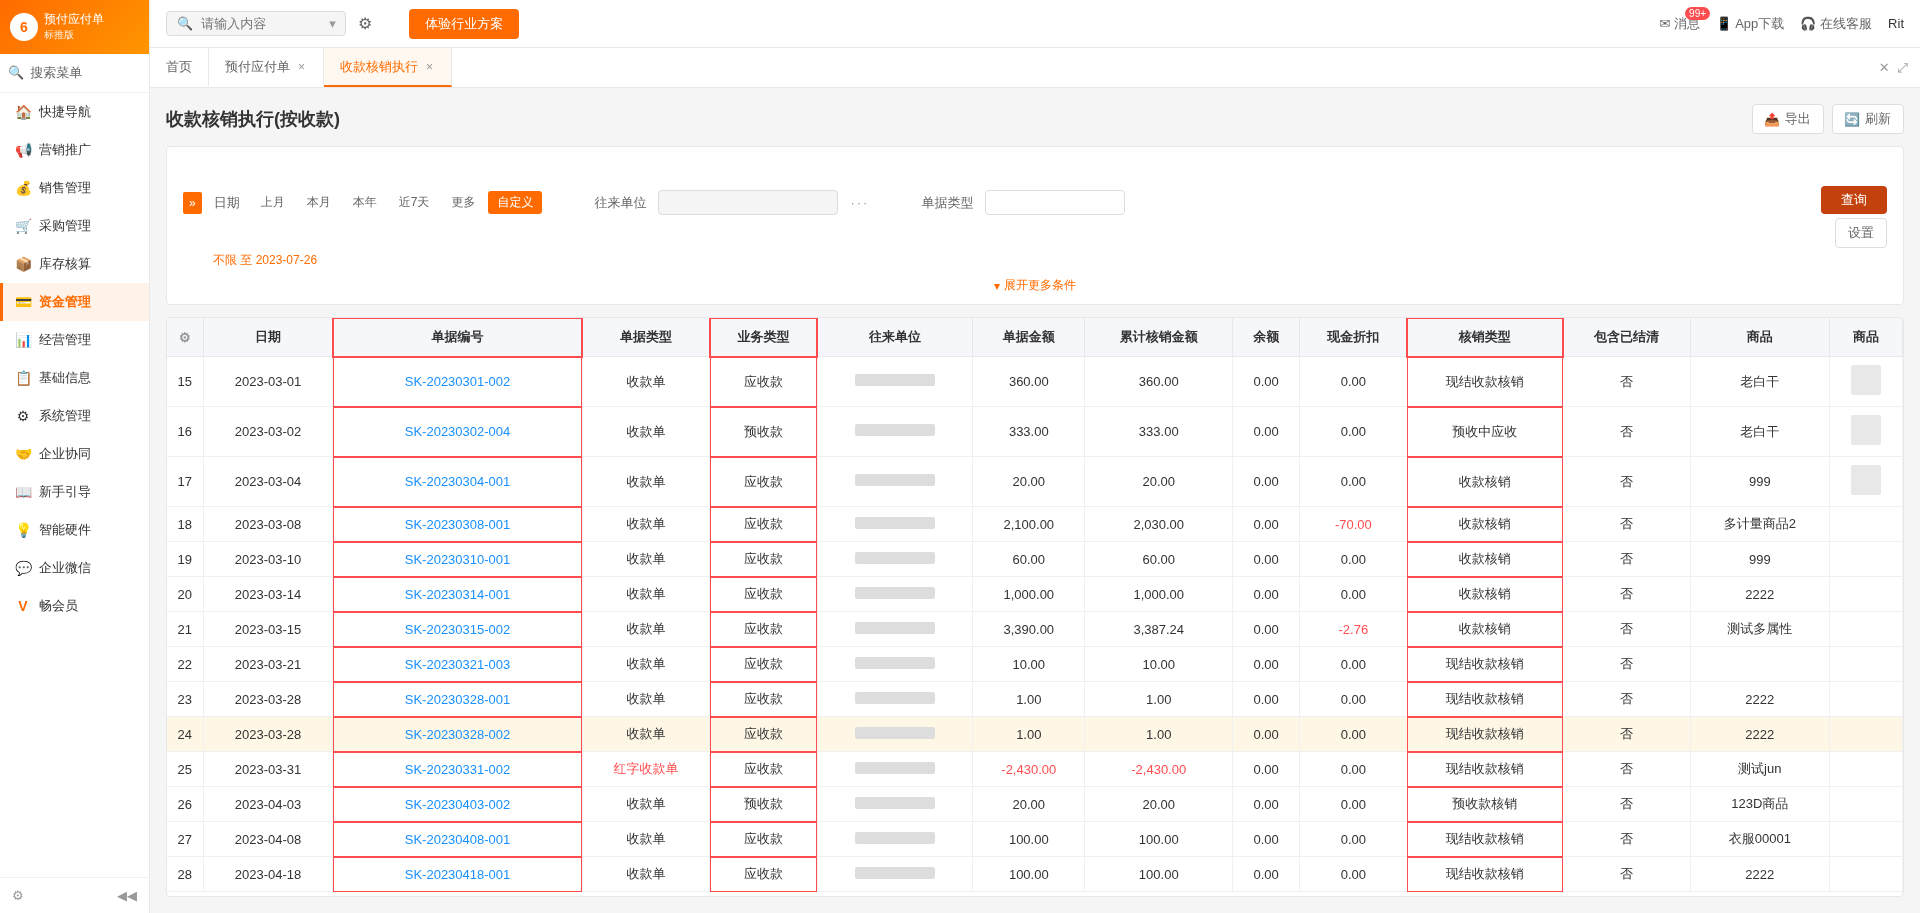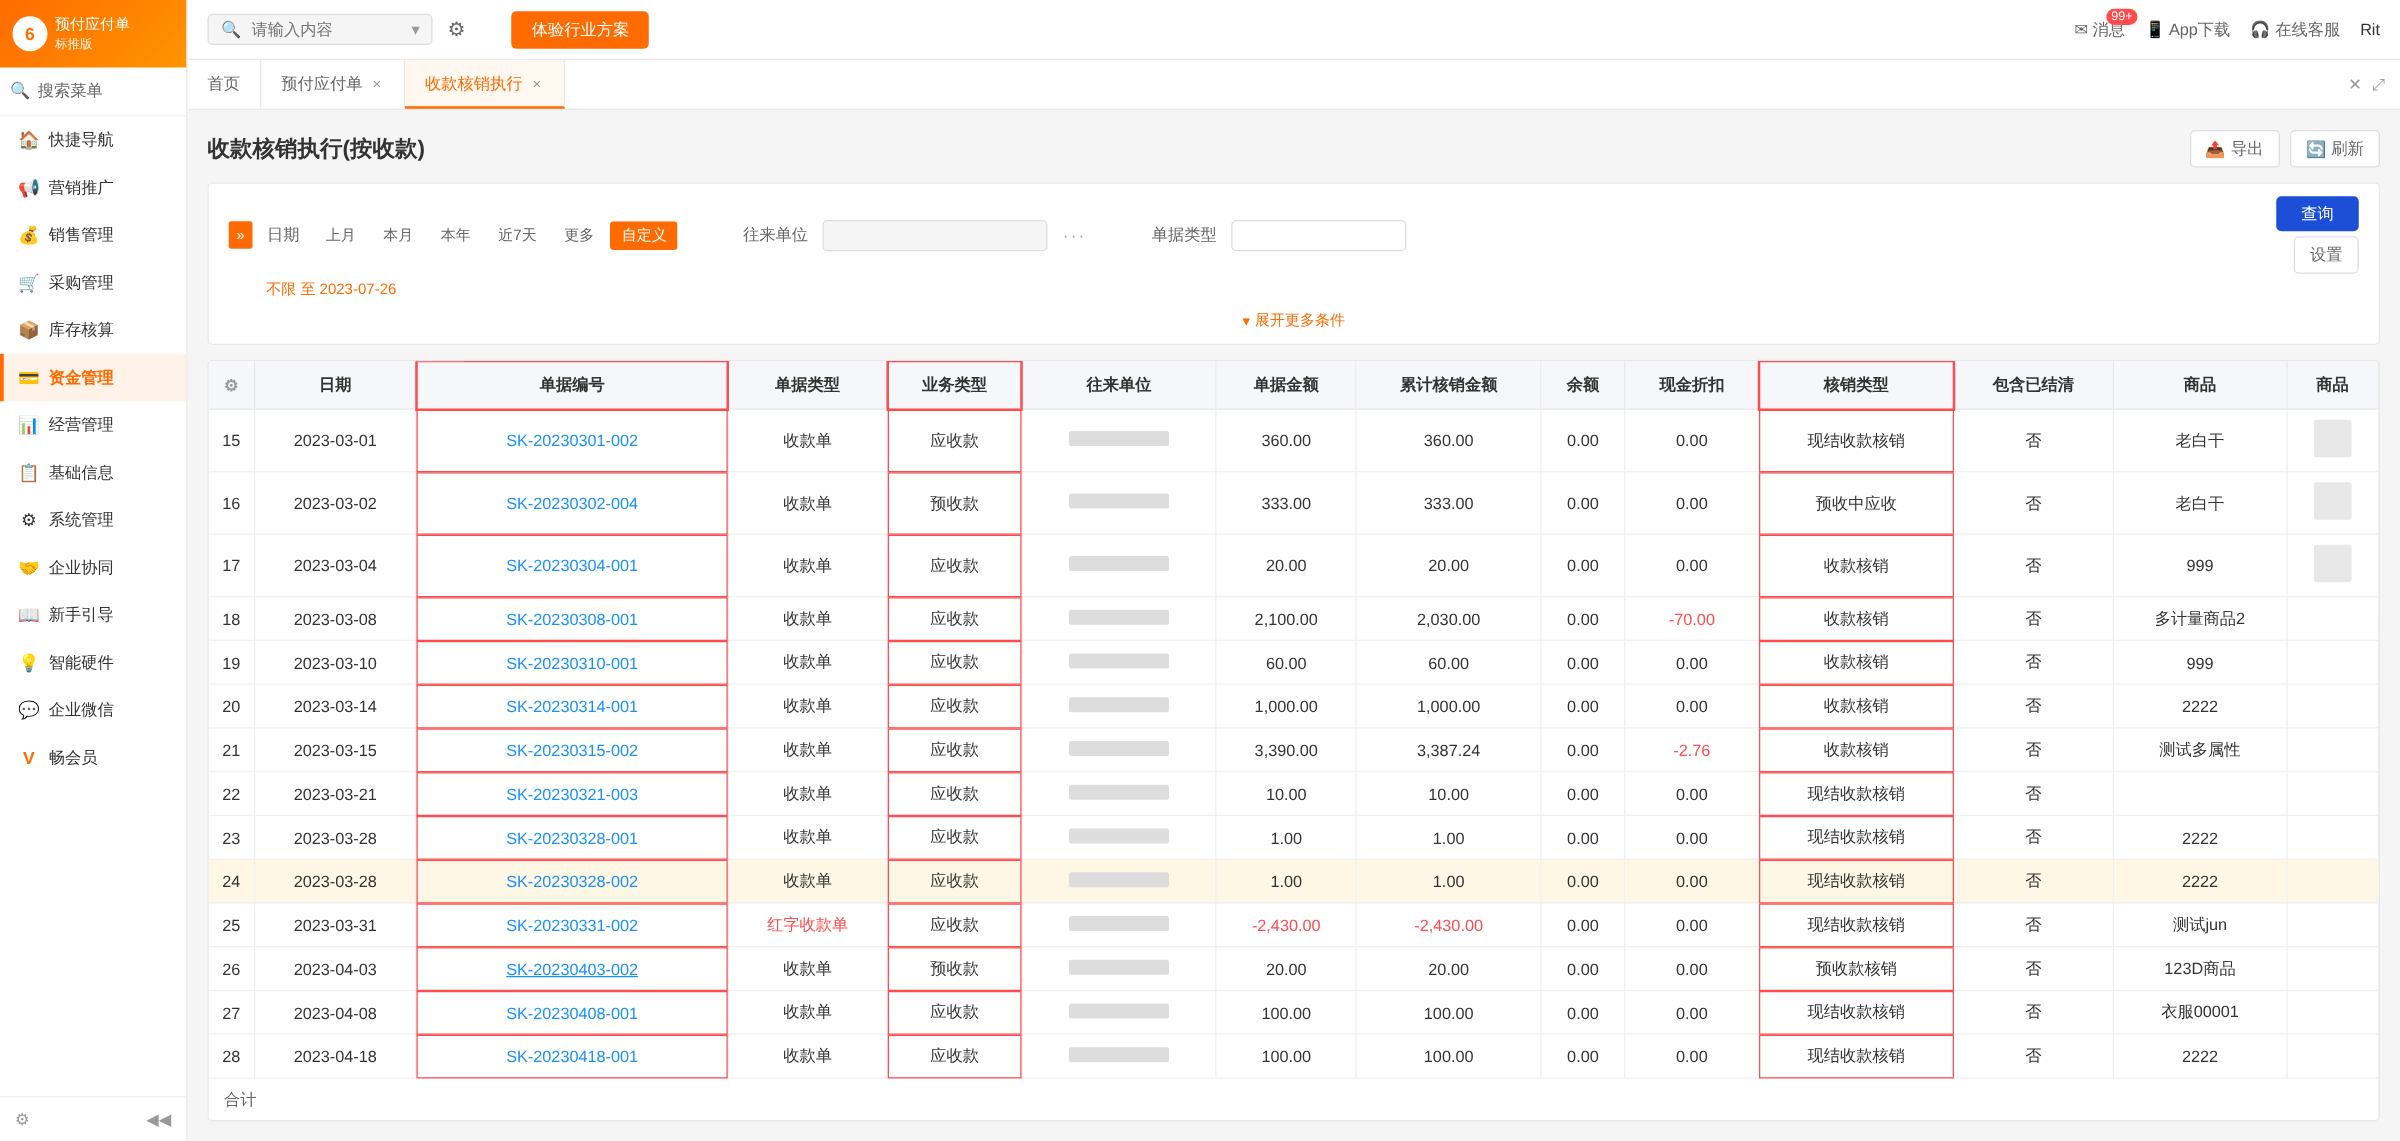--- a/index.html
+++ b/index.html
@@ -140,22 +140,22 @@
       border: 1px solid #ddd; border-radius: 4px; padding: 4px 10px;
       font-size: 13px; outline: none; min-width: 140px;
     }
     .filter-dots { color: #999; letter-spacing: 2px; }
     .filter-select {
       border: 1px solid #ddd; border-radius: 4px; padding: 4px 24px 4px 10px;
       font-size: 13px; outline: none; min-width: 140px;
       appearance: none; background: white;
     }
     .filter-btn-orange {
-      background: #1d4ed8; color: white; border: none;
-      border-radius: 4px; padding: 5px 20px; cursor: pointer; font-size: 13px;
+      background: #c2410c; color: white; border: none;
+      border-radius: 4px; padding: 5px 20px; cursor: pointer; font-size: 13px; margin-top: 29px;
     }
     .filter-btn-white {
       background: white; border: 1px solid #ddd; border-radius: 4px;
       padding: 5px 12px; cursor: pointer; font-size: 13px; color: #666;
     }
     .filter-top-row { display: flex; align-items: center; width: 100%; gap: 12px; }
     .filter-expand-center {
       width: 100%; text-align: center; margin-top: 8px;
       color: #ff6b00; font-size: 12px; cursor: pointer;
       display: flex; align-items: center; justify-content: center; gap: 4px;
@@ -575,21 +575,21 @@
                 <td>0.00</td>
                 <td>0.00</td>
                 <td style="outline: rgb(255, 77, 79) solid 1px; outline-offset: -1px;">现结收款核销</td>
                 <td>否</td>
                 <td>测试jun</td>
                 <td></td>
               </tr>
               <tr>
                 <td>26</td>
                 <td>2023-04-03</td>
-                <td class="link-text" style="outline: rgb(255, 77, 79) solid 1px; outline-offset: -1px; text-decoration: underline;"><a href="#" class="link-text">SK-20230403-002</a></td>
+                <td class="link-text" style="outline: rgb(255, 77, 79) solid 1px; outline-offset: -1px;"><a href="#" class="link-text">SK-20230403-002</a></td>
                 <td>收款单</td>
                 <td style="outline: rgb(255, 77, 79) solid 1px; outline-offset: -1px;">预收款</td>
                 <td style="color: rgb(204, 204, 204); letter-spacing: 2px;"><span style="display:inline-block;width:80px;height:12px;background:#ddd;border-radius:2px;"></span></td>
                 <td>20.00</td>
                 <td>20.00</td>
                 <td>0.00</td>
                 <td>0.00</td>
                 <td style="outline: rgb(255, 77, 79) solid 1px; outline-offset: -1px;">预收款核销</td>
                 <td>否</td>
                 <td>123D商品</td>

